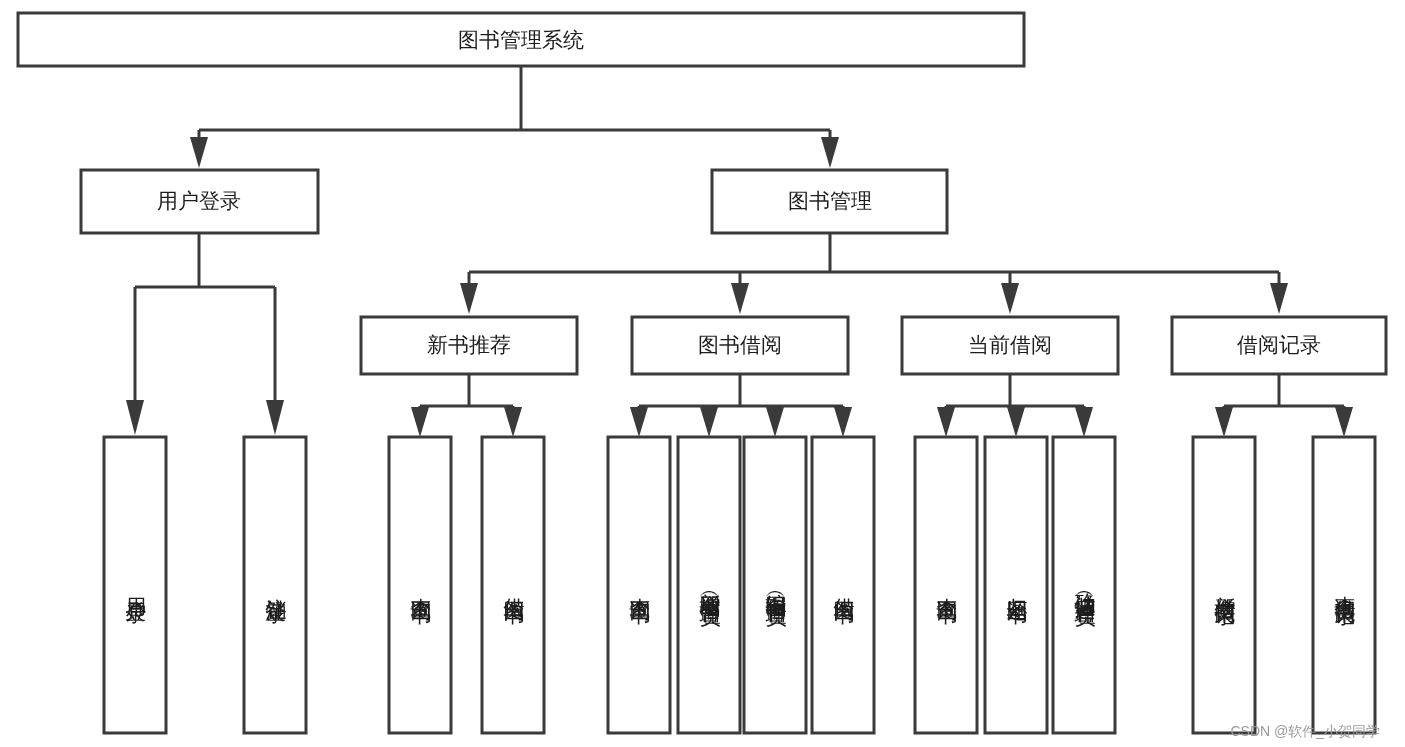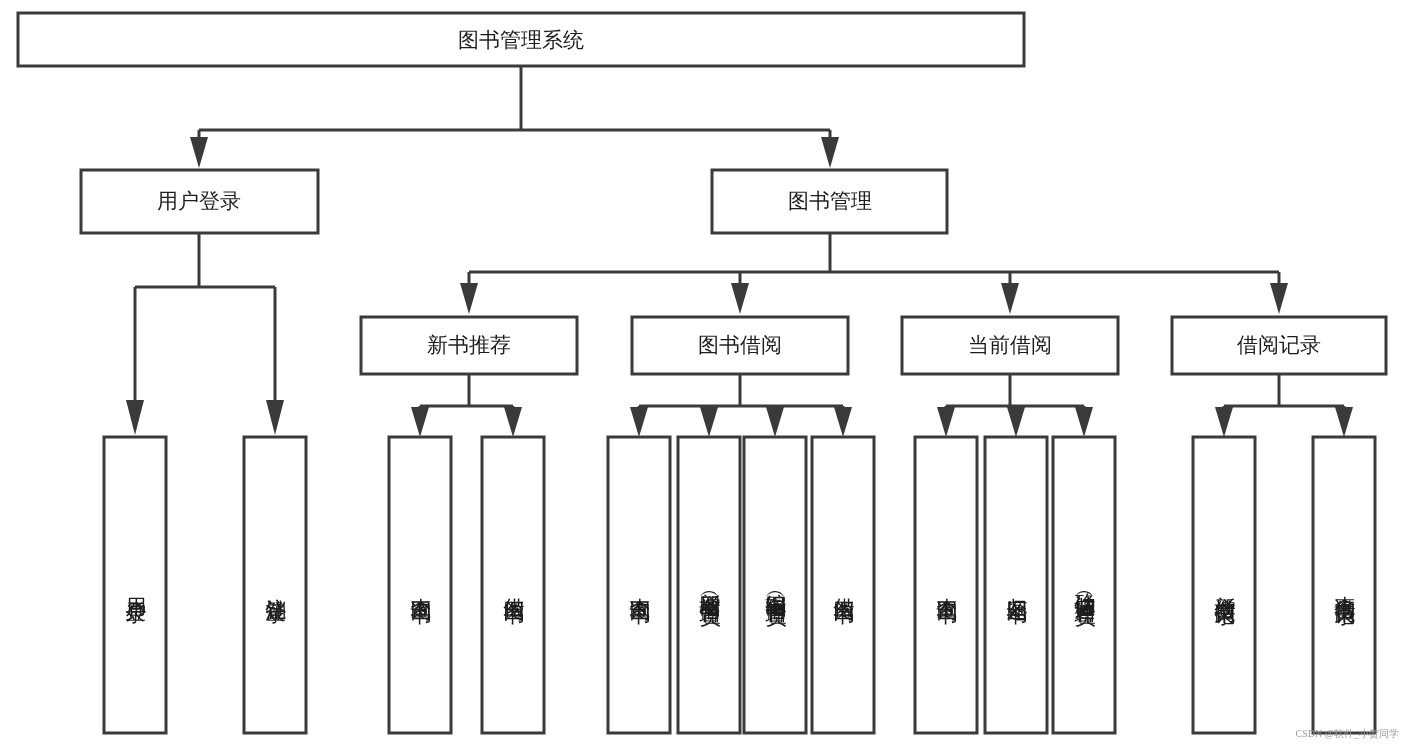--- a/index.html
+++ b/index.html
@@ -50,24 +50,24 @@
     font-size: 21px;
   }
   .label-v {
     font-size: 21px;
     writing-mode: vertical-rl;
     text-orientation: upright;
     letter-spacing: 2px;
   }
   .watermark-text {
     position: absolute;
-    right: 6px;
+    right: 25px;
     bottom: 6px;
-    font-family: Liberation Serif, serif;
-    font-size: 10px;
+    font-family: Liberation Sans, sans-serif;
+    font-size: 14px;
     color: #9a9a9a;
     white-space: nowrap;
     user-select: none;
   }
 </style>
 </head>
 <body>
 
 <div id="diagram-root">
   <svg id="flow" viewBox="0 0 1405 747" xmlns="http://www.w3.org/2000/svg">

